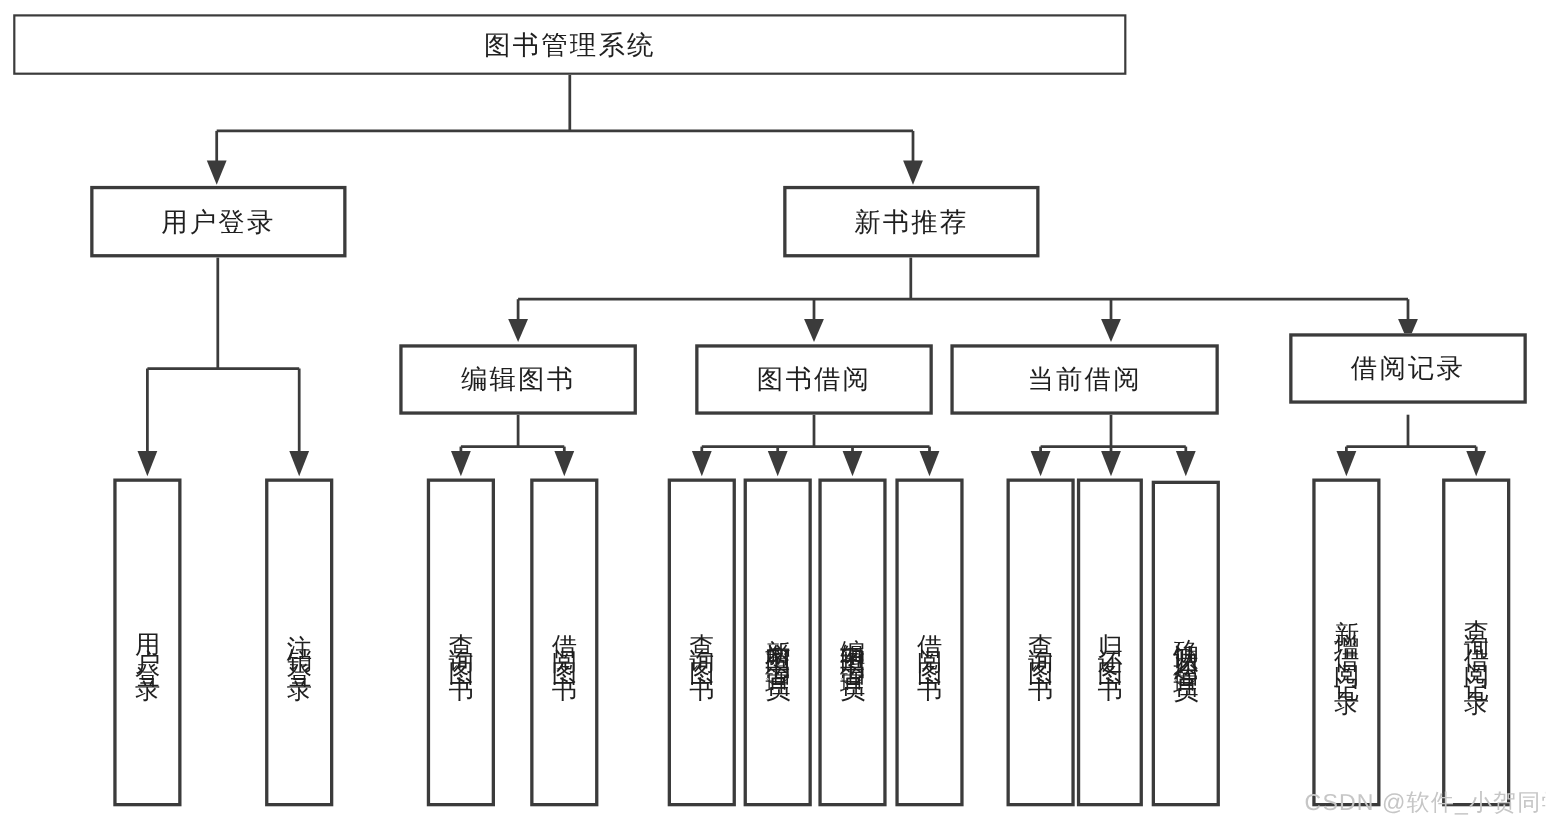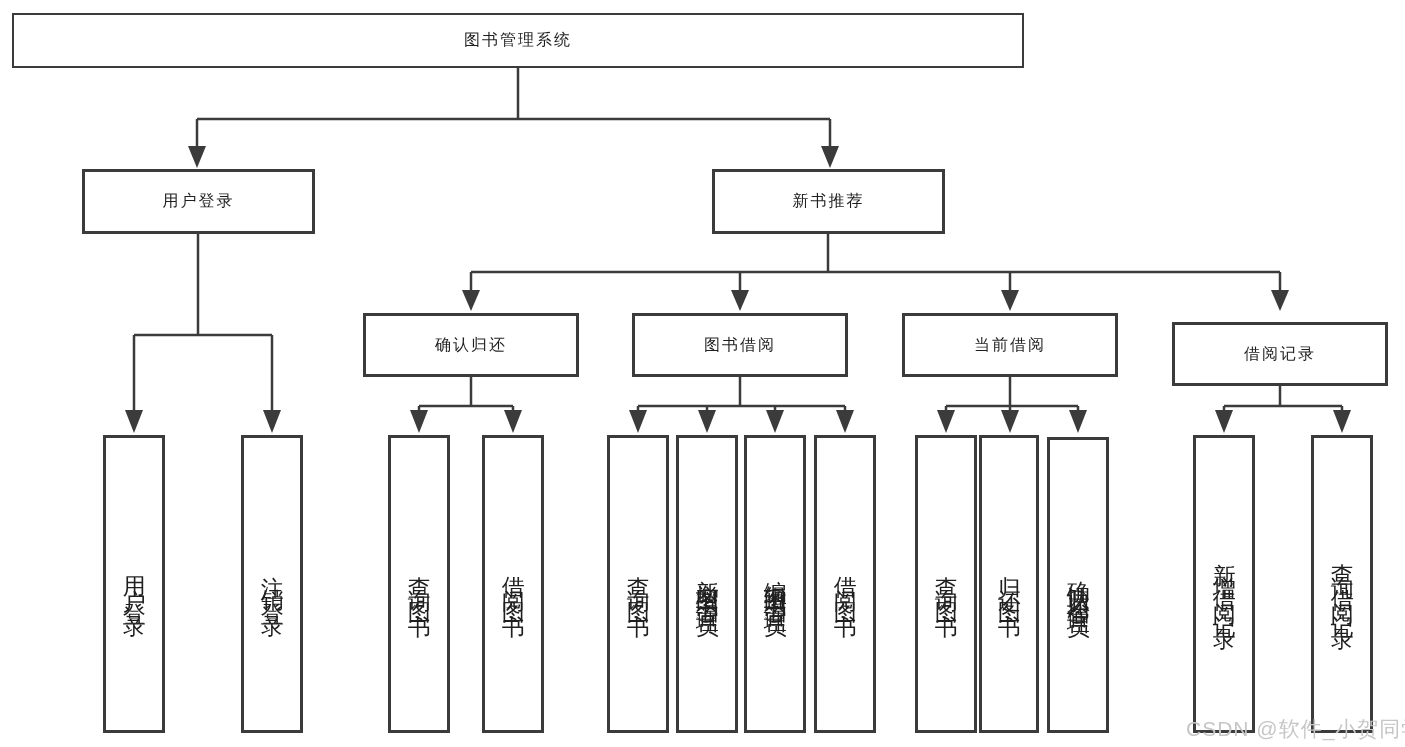--- a/index.html
+++ b/index.html
@@ -39,21 +39,21 @@
     display: flex;
     align-items: center;
     justify-content: center;
     z-index: 2;
   }
   .root-node {
     border-width: 2px;
     left: 12px; top: 13px; width: 1012px; height: 55px;
   }
   .h-node span, .root-node span {
-    font-size: 16px;
+    font-size: 24px;
     letter-spacing: 2px;
     white-space: nowrap;
   }
   .v-node span {
     writing-mode: vertical-rl;
     text-orientation: mixed;
     font-size: 23px;
     letter-spacing: 13px;
     line-height: 1.1;
     white-space: nowrap;
@@ -158,29 +158,29 @@
   </div>
 
   <div class="node h-node" style="left:82px; top:169px; width:233px; height:65px;">
     <span>用户登录</span>
   </div>
   <div class="node h-node" style="left:712px; top:169px; width:233px; height:65px;">
     <span>新书推荐</span>
   </div>
 
   <div class="node h-node" style="left:363px; top:313px; width:216px; height:64px;">
-    <span>确认归还</span>
+    <span>编辑图书</span>
   </div>
   <div class="node h-node" style="left:632px; top:313px; width:216px; height:64px;text-align:right;">
     <span>图书借阅</span>
   </div>
-  <div class="node h-node" style="left:902px; top:313px; width:216px; height:64px;">
+  <div class="node h-node" style="left:864px; top:313px; width:244px; height:64px;">
     <span>当前借阅</span>
   </div>
-  <div class="node h-node" style="left:1172px; top:322px; width:216px; height:64px;">
+  <div class="node h-node" style="left:1172px; top:303px; width:216px; height:64px;">
     <span>借阅记录</span>
   </div>
 
   <div class="node v-node" style="left:103px; top:435px; width:62px; height:298px;">
     <span>用户登录</span>
   </div>
   <div class="node v-node" style="left:241px; top:435px; width:62px; height:298px;">
     <span>注销登录</span>
   </div>
 

